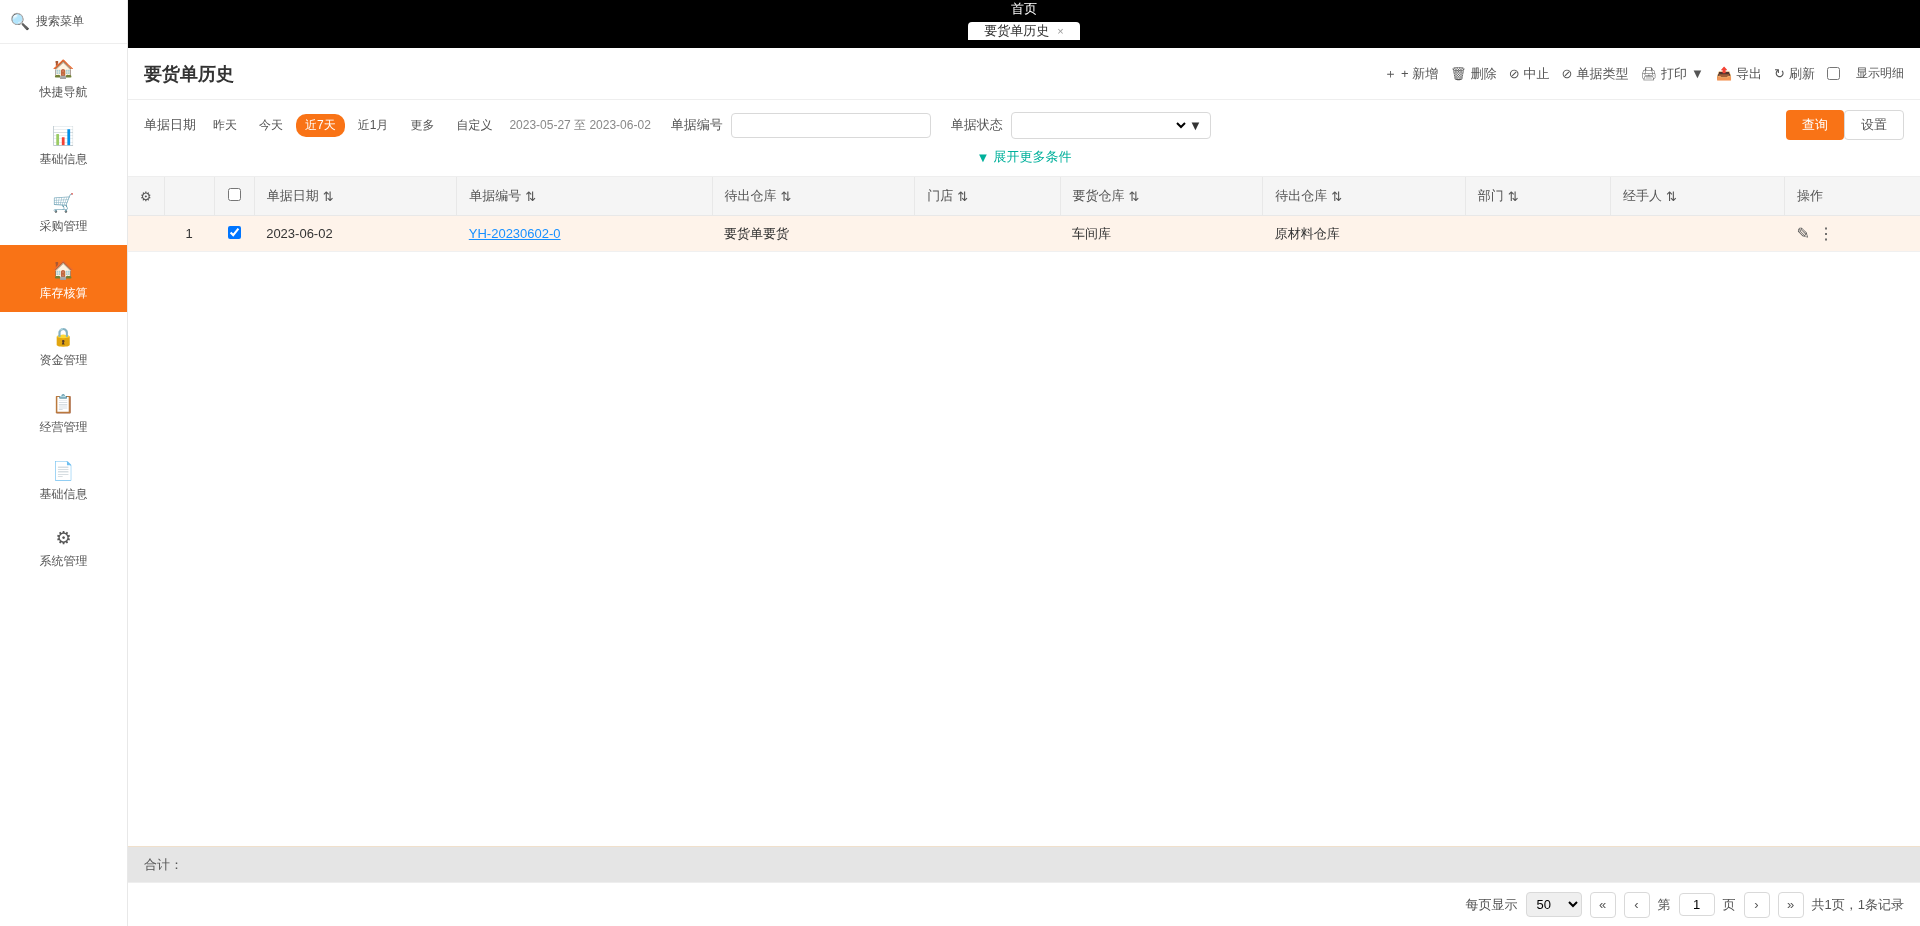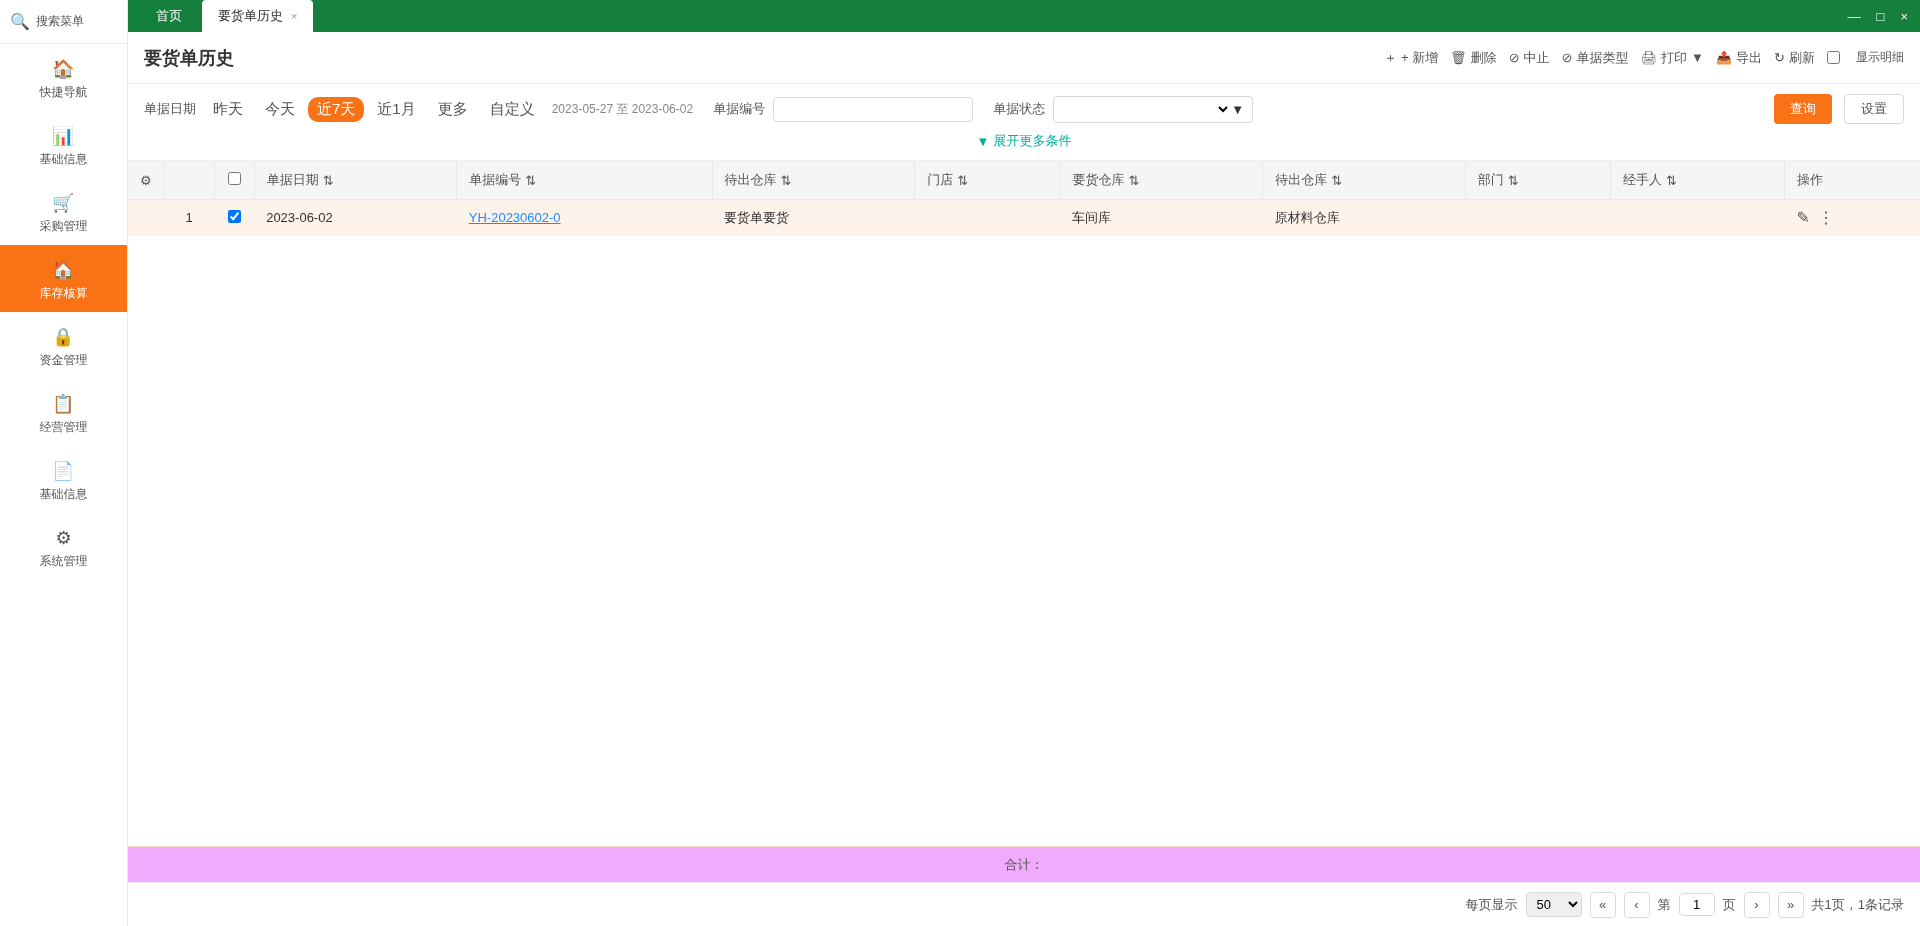--- a/index.html
+++ b/index.html
@@ -34,27 +34,28 @@
     .main-area {
       flex: 1;
       display: flex;
       flex-direction: column;
       height: 926px;
       overflow: hidden;
     }
 
     
     .topbar {
-      height: 32px;
-      background: #15803d;
+      height: 48px;
+      background: #000000;
       display: flex;
       align-items: center;
       padding: 0 12px;
       gap: 4px;
       flex-shrink: 0;
+      flex-direction: column;
     }
     .tab {
       height: 32px;
       padding: 0 16px;
       border-radius: 4px 4px 0 0;
       display: flex;
       align-items: center;
       gap: 8px;
       cursor: pointer;
       font-size: 13px;
@@ -148,21 +149,21 @@
     .filter-group {
       display: flex;
       align-items: center;
       gap: 8px;
     }
     .filter-label { color: #555; font-size: 13px; white-space: nowrap; }
     .filter-date-btns { display: flex; gap: 4px; }
     .date-btn {
       padding: 2px 8px;
       border-radius: 3px;
-      font-size: 15px;
+      font-size: 12px;
       cursor: pointer;
       color: #555;
       border: 1px solid transparent;
     }
     .date-btn.active { background: #f97316; color: #fff; border-radius: 10px; }
     .filter-date-range { font-size: 12px; color: #888; }
     .filter-input {
       border: 1px solid #d9d9d9;
       border-radius: 4px;
       padding: 4px 8px;
@@ -227,29 +228,28 @@
       color: #333;
       white-space: nowrap;
     }
     .td-link { color: #1890ff; cursor: pointer; text-decoration: underline; }
     .td-action { display: flex; gap: 8px; }
     .td-action-btn { cursor: pointer; color: #555; font-size: 16px; }
 
     
     .table-footer {
       height: 36px;
-      background: #f0abfc;
+      background: #e5e5e5;
       border-top: 1px solid #f0e0cc;
       display: flex;
       align-items: center;
       padding: 0 16px;
       font-size: 13px;
       color: #555;
       flex-shrink: 0;
-      justify-content: center;
     }
 
     
     .pagination {
       height: 44px;
       display: flex;
       align-items: center;
       justify-content: flex-end;
       padding: 0 16px;
       gap: 8px;
@@ -411,21 +411,21 @@
         </div>
         <div class="filter-group">
           <span class="filter-label">单据状态</span>
           <div class="filter-select-wrapper">
             <select>
               <option value=""></option>
             </select>
             <span>▼</span>
           </div>
         </div>
-        <div style="margin-left:auto; display:flex; gap:12px;border-radius:9px;">
+        <div style="margin-left:auto; display:flex; gap:0;border-radius:9px;">
           <button class="btn-primary">查询</button>
           <button class="btn-secondary">设置</button>
         </div>
       </div>
       <div class="filter-row" style="margin-bottom:0; justify-content: center;">
         <div class="expand-btn">
           <span>▼</span>
           <span>展开更多条件</span>
         </div>
       </div>

